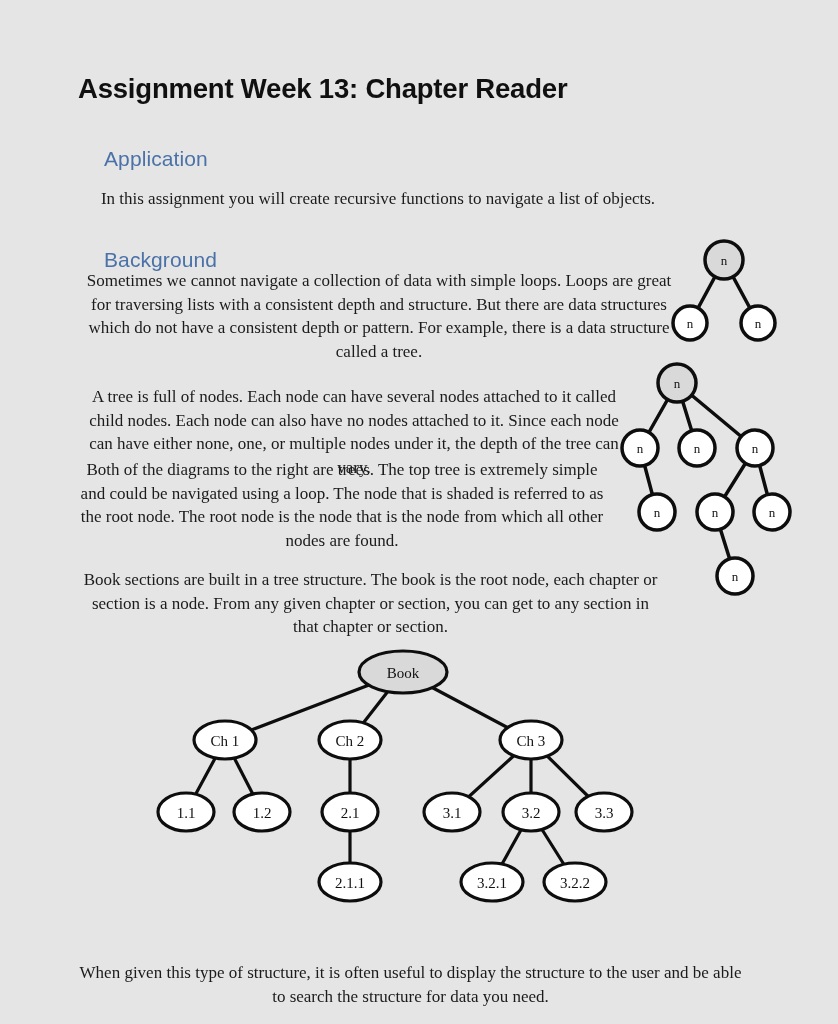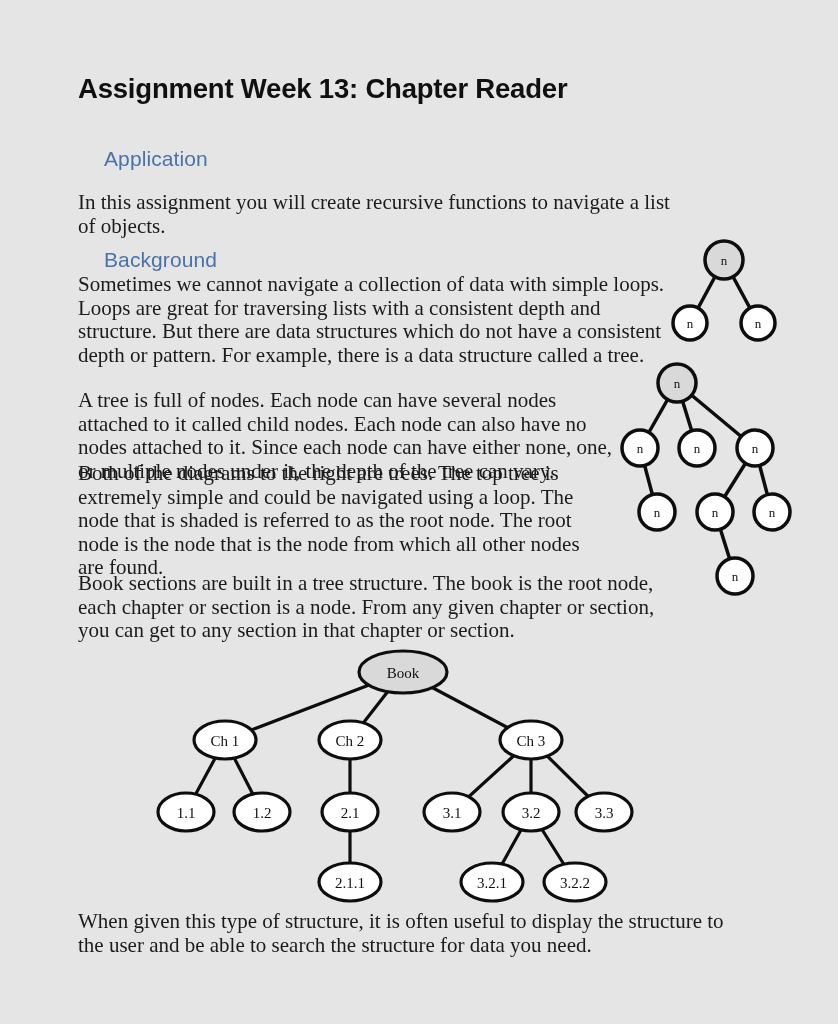--- a/index.html
+++ b/index.html
@@ -48,31 +48,31 @@
     color: #4a72a8;
     letter-spacing: 0.1px;
     margin-left: 26px;
   }
   .heading.h-application { top: 129px; }
   .heading.h-background  { top: 230px; }
 
   .para {
     position: absolute;
     left: 78px;
-    font-size: 21px;
+    font-size: 17px;
     line-height: 23.5px;
     color: #1b1b1b;
-    text-align: left;
+    text-align: center;
   }
   .p-intro   { top: 170px; width: 600px; }
   .p-b1      { top: 252px; width: 602px; }
   .p-b2      { top: 368px; width: 552px; }
   .p-b3      { top: 441px; width: 528px; }
   .p-b4      { top: 551px; width: 585px; }
-  .p-close   { top: 889px; width: 665px; }
+  .p-close   { top: 944px; width: 665px; }
 
   
   .diagram {
     position: absolute;
   }
   .diagram svg { display: block; overflow: visible; }
 
   .d-tree-simple  { left: 648px; top: 232px; }
   .d-tree-complex { left: 600px; top: 355px; }
   .d-book-tree    { left: 140px; top: 644px; }

